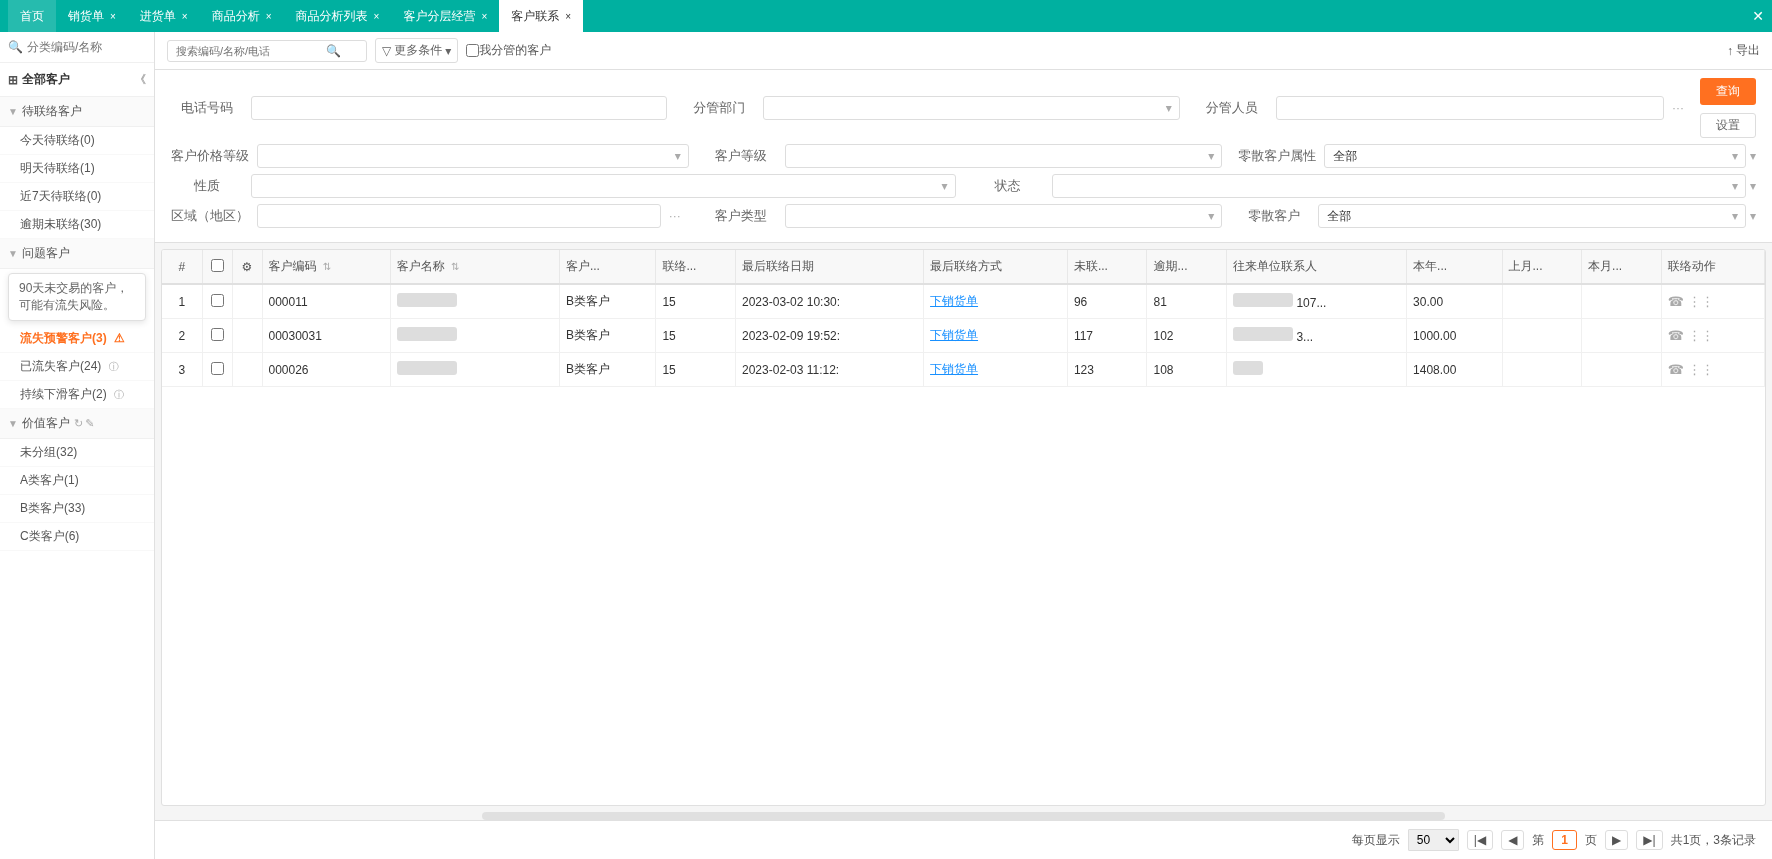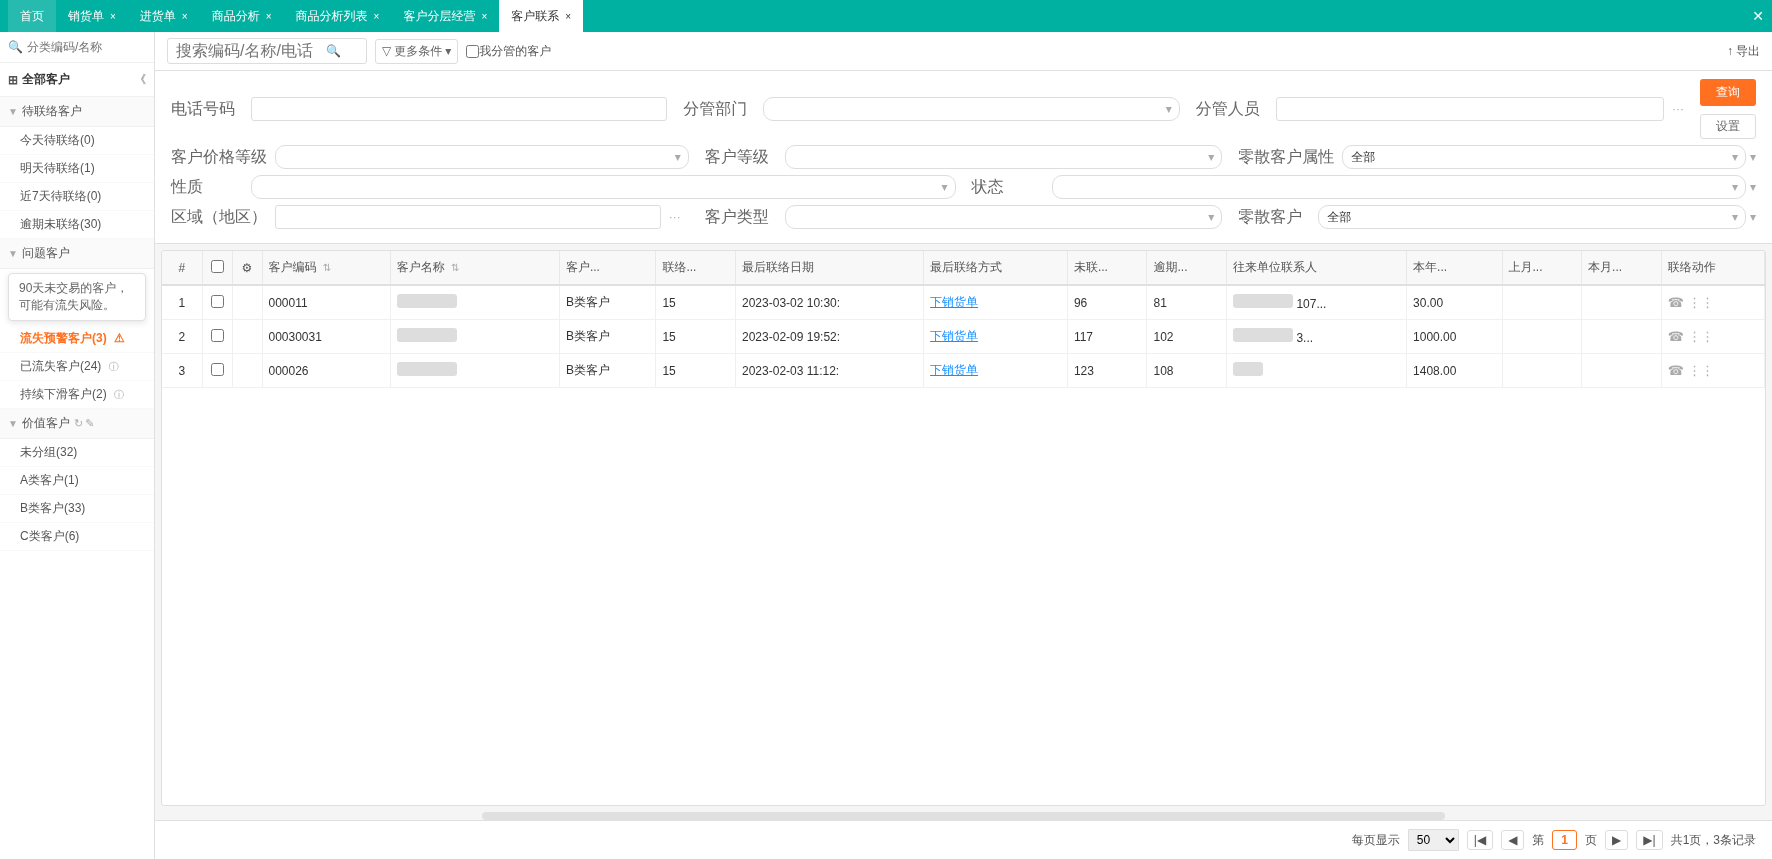--- a/index.html
+++ b/index.html
@@ -154,21 +154,21 @@
       display: flex;
       align-items: center;
       border: 1px solid #ddd;
       border-radius: 3px;
       padding: 3px 8px;
       width: 200px;
     }
     .filter-search input {
       border: none;
       outline: none;
-      font-size: 16px;
+      font-size: 11px;
       color: #8b5cf6;
       width: 150px;
     }
     .filter-search .s-icon { color: #ff8c00; cursor: pointer; }
     .filter-more {
       display: flex;
       align-items: center;
       color: #666;
       cursor: pointer;
       padding: 3px 6px;
@@ -205,23 +205,23 @@
     .filter-field {
       display: flex;
       align-items: center;
       flex: 1;
       min-width: 0;
     }
     .filter-field label {
       color: #666;
       white-space: nowrap;
       min-width: 80px;
-      text-align: left;
+      text-align: center;
       padding-right: 8px;
-      font-size: 16px;
+      font-size: 13px;
     }
     .filter-field input {
       flex: 1;
       border: 1px solid #ddd;
       border-radius: 3px;
       padding: 4px 8px;
       font-size: 12px;
       outline: none;
       color: #333;
       min-width: 0;
@@ -248,21 +248,20 @@
       position: absolute;
       right: 8px;
       top: 50%;
       transform: translateY(-50%);
       color: #aaa;
       pointer-events: none;
     }
     .filter-field .select-wrap select {
       width: 100%;
       padding-right: 24px;
-      border-radius: 10px;
     }
     .filter-field .more-dots {
       padding: 0 8px;
       color: #aaa;
       cursor: pointer;
     }
     .filter-action {
       display: flex;
       flex-direction: column;
       gap: 8px;

